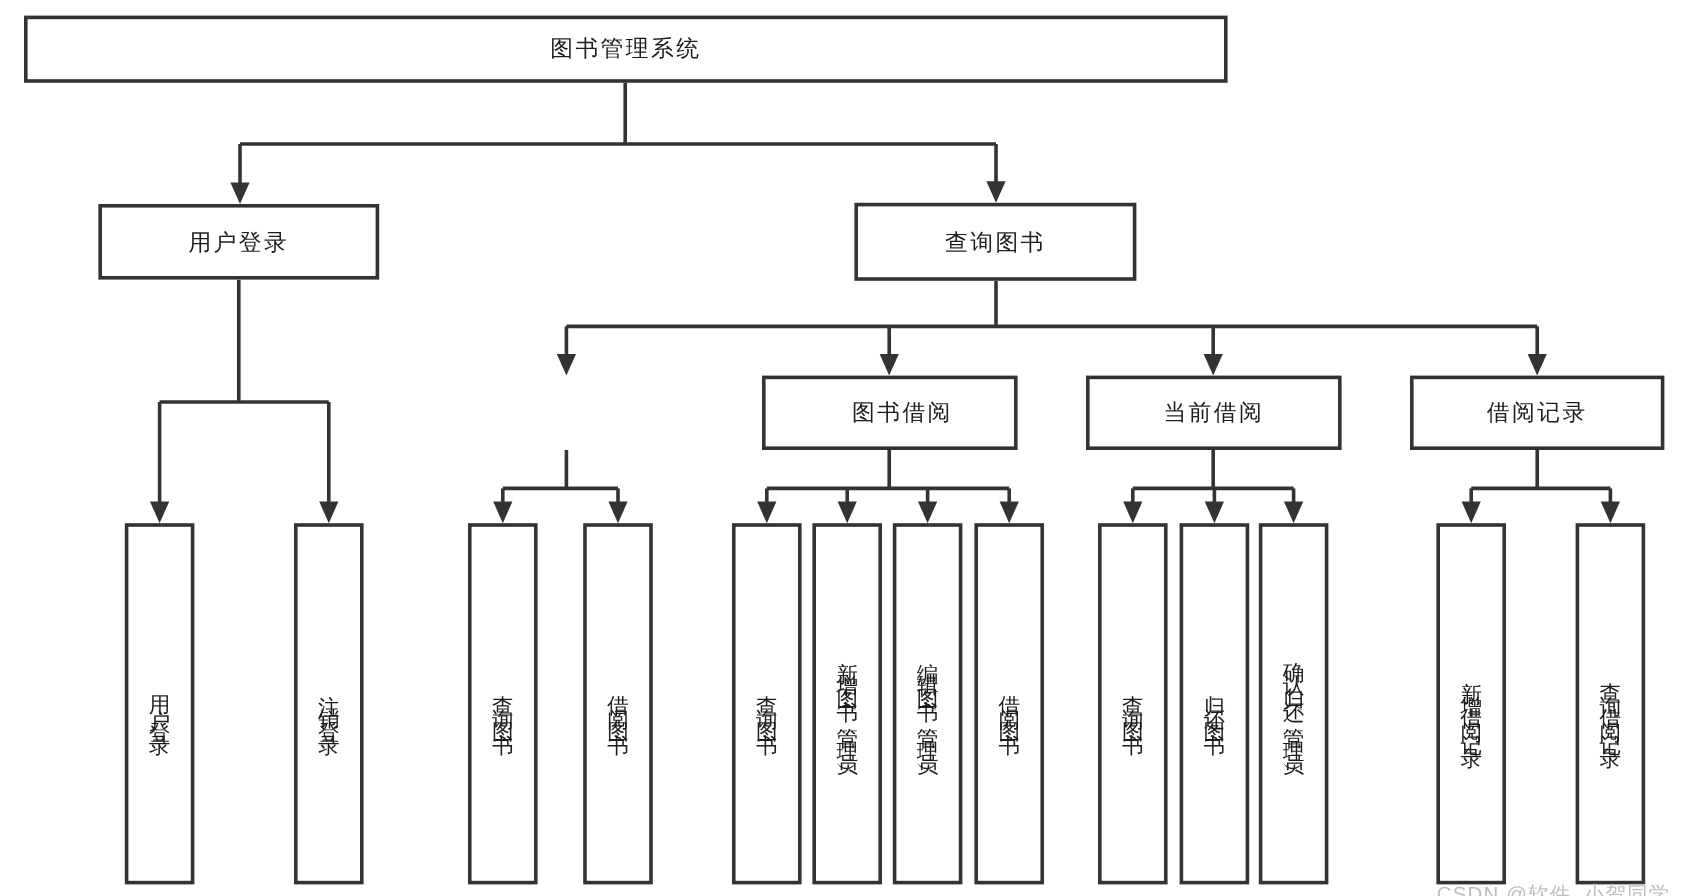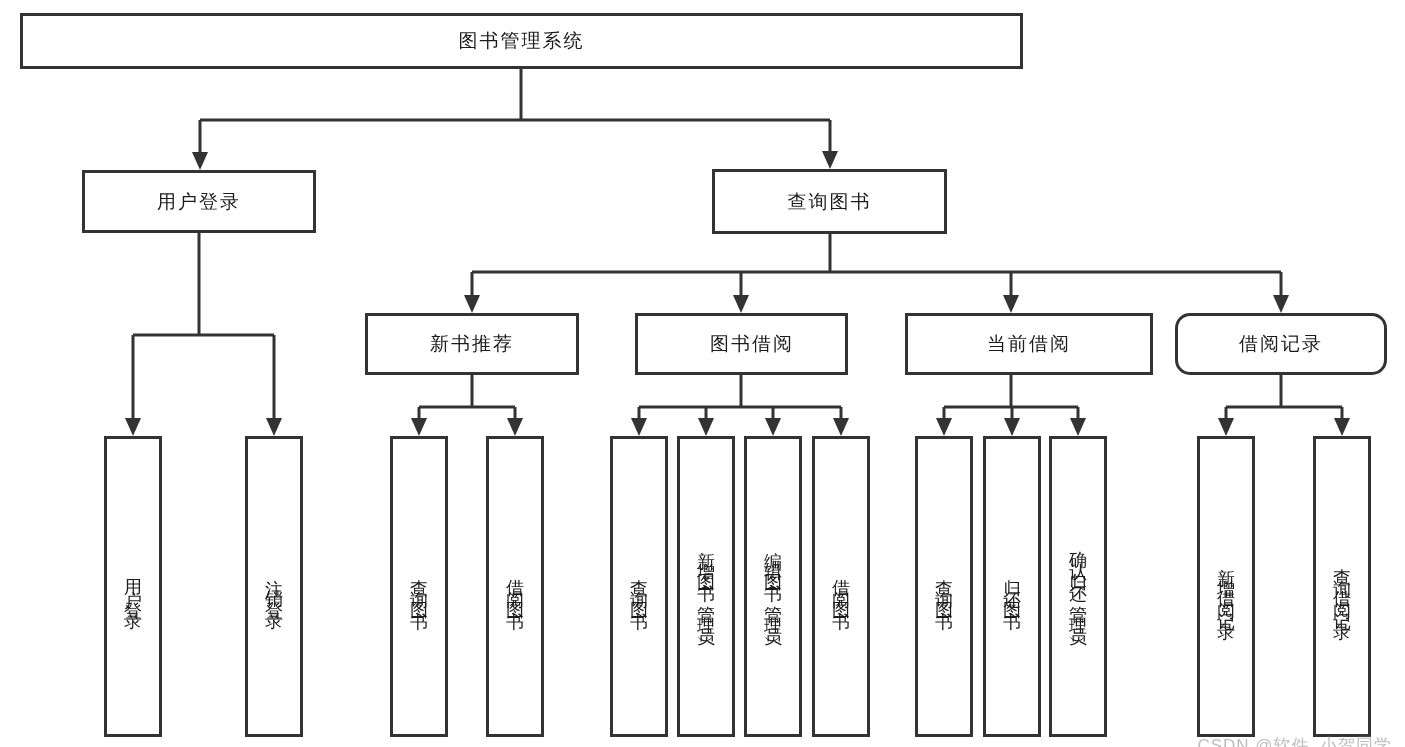--- a/index.html
+++ b/index.html
@@ -139,30 +139,27 @@
     <span>图书管理系统</span>
   </div>
 
   <div class="hbox" style="left:82px; top:170px; width:234px; height:63px;">
     <span>用户登录</span>
   </div>
   <div class="hbox" style="left:712px; top:169px; width:235px; height:65px;">
     <span>查询图书</span>
   </div>
 
-  <div class="hbox" style="left:365px; top:313px; width:214px; height:62px;">
-    <span>新书推荐</span>
-  </div>
   <div class="hbox" style="left:635px; top:313px; width:213px; height:62px;padding-left:21px;">
     <span>图书借阅</span>
   </div>
-  <div class="hbox" style="left:905px; top:313px; width:248px; height:62px;">
+  <div class="hbox" style="left:905px; top:313px; width:213px; height:62px;">
     <span>当前借阅</span>
   </div>
-  <div class="hbox" style="left:1175px; top:313px; width:212px; height:62px;border-radius:15px;">
+  <div class="hbox" style="left:1175px; top:313px; width:212px; height:62px;">
     <span>借阅记录</span>
   </div>
 
   <div class="leaf" style="left:104px;">
     <span class="vtext">用户登录</span>
   </div>
   <div class="leaf" style="left:245px;">
     <span class="vtext">注销登录</span>
   </div>
   <div class="leaf" style="left:390px;">

